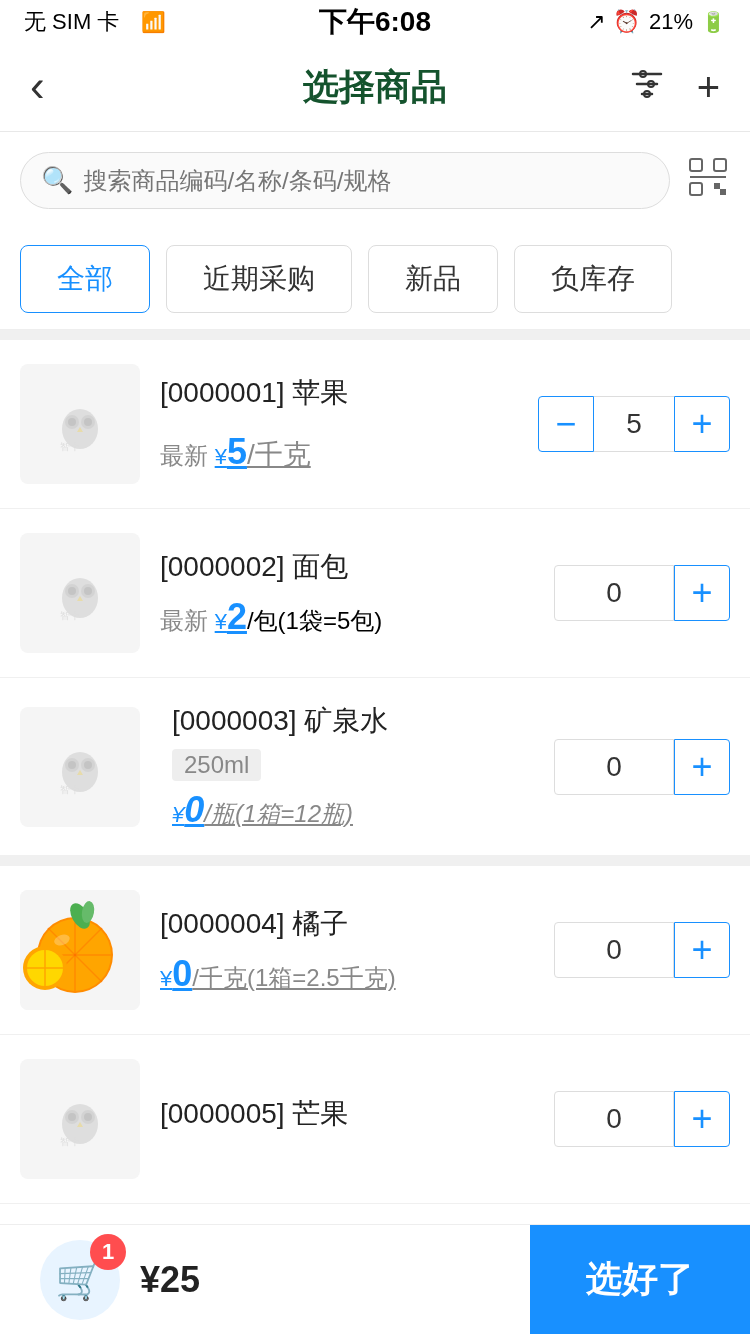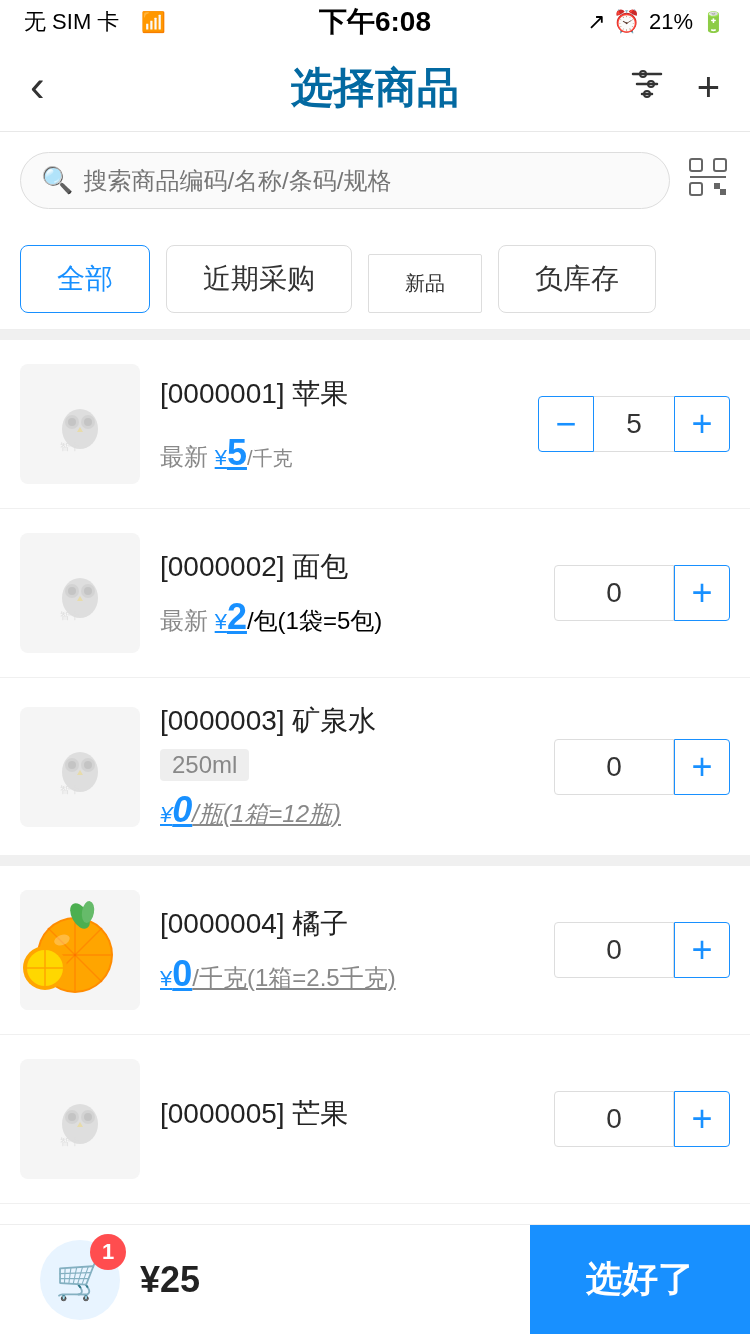--- a/index.html
+++ b/index.html
@@ -28,21 +28,21 @@
   <div style="display:flex; align-items:center; gap:8px; font-size:22px;">
     <span>↗</span>
     <span>⏰</span>
     <span>21%</span>
     <span style="font-size:20px;">🔋</span>
   </div>
 </div>
 
 <div style="background:#fff; height:88px; display:flex; align-items:center; justify-content:space-between; padding:0 30px; border-bottom:1px solid #e8e8e8; position:relative;">
   <div style="font-size:44px; color:#333; cursor:pointer; padding:0 10px 4px 0; line-height:1;">‹</div>
-  <div style="position:absolute; left:50%; transform:translateX(-50%); font-size:42px; font-weight:600; color:#0369a1;">选择商品</div>
+  <div style="position:absolute; left:50%; transform:translateX(-50%); font-size:36px; font-weight:600; color:#14532d;">选择商品</div>
   <div style="display:flex; align-items:center; gap:32px;">
     <div style="cursor:pointer;">
       <svg width="36" height="36" viewBox="0 0 36 36" fill="none">
         <path d="M4 8h28M8 18h20M13 28h10" stroke="#333" stroke-width="2.5" stroke-linecap="round"></path>
         <circle cx="14" cy="8" r="3" fill="none" stroke="#333" stroke-width="2"></circle>
         <circle cx="22" cy="18" r="3" fill="none" stroke="#333" stroke-width="2"></circle>
         <circle cx="18" cy="28" r="3" fill="none" stroke="#333" stroke-width="2"></circle>
       </svg>
     </div>
     <div style="font-size:40px; color:#333; cursor:pointer; font-weight:300;">+</div>
@@ -62,21 +62,21 @@
       <line x1="4" y1="22" x2="40" y2="22" stroke="#666" stroke-width="2"></line>
       <rect x="28" y="28" width="6" height="6" fill="#666"></rect>
       <rect x="34" y="34" width="6" height="6" fill="#666"></rect>
     </svg>
   </div>
 </div>
 
 <div style="background:#fff; padding:16px 20px; display:flex; gap:16px; border-bottom:1px solid #eee;">
   <button style="padding:14px 36px; border-radius:8px; font-size:28px; border:1.5px solid #1890ff; background:#fff; color:#1890ff; cursor:pointer;">全部</button>
   <button style="padding:14px 36px; border-radius:8px; font-size:28px; border:1px solid #ddd; background:#fff; color:#333; cursor:pointer;">近期采购</button>
-  <button style="padding:14px 36px; border-radius:2px; font-size:20px; border:1px solid #ddd; background:#fff; color:#333; cursor:pointer;margin-top:9px;">新品</button>
+  <button style="padding:14px 36px; border-radius:8px; font-size:28px; border:1px solid #ddd; background:#fff; color:#333; cursor:pointer;">新品</button>
   <button style="padding:14px 36px; border-radius:8px; font-size:28px; border:1px solid #ddd; background:#fff; color:#333; cursor:pointer;">负库存</button>
 </div>
 
 <div style="height:10px; background:#f0f0f0;"></div>
 
 <div>
 
   <div style="background:#fff; padding:24px 20px; display:flex; align-items:center; gap:20px; border-bottom:1px solid #f0f0f0;">
     <div style="width:120px; height:120px; border-radius:8px; background:#f5f5f5; display:flex; align-items:center; justify-content:center; flex-shrink:0;">
       <svg class="owl-svg" viewBox="0 0 60 60" style="width:60px;height:60px;opacity:0.3;">
@@ -86,21 +86,21 @@
         <circle cx="22" cy="28" r="4" fill="#555"></circle>
         <circle cx="38" cy="28" r="4" fill="#555"></circle>
         <polygon points="30,33 27,38 33,38" fill="#c8a000"></polygon>
         <text x="10" y="56" font-size="10" fill="#aaa">智十</text>
       </svg>
     </div>
     <div style="flex:1;">
       <div style="font-size:28px; color:#222; font-weight:500; margin-bottom:19px;">[0000001] 苹果</div>
       <div style="font-size:24px; color:#888;">
         <span>最新</span>
-        <span style="color:#1890ff; font-size:22px; text-decoration:underline;"> ¥</span><span style="color:#1890ff; font-size:36px; font-weight:700; text-decoration:underline;">5</span><span style="color:#888; font-size:20px; ">/千克</span>
+        <span style="color:#1890ff; font-size:22px; text-decoration:underline;"> ¥</span><span style="color:#1890ff; font-size:36px; font-weight:700; text-decoration:underline;">5</span><span style="color:#888; font-size:28px; text-decoration:underline;">/千克</span>
       </div>
     </div>
     <div style="display:flex; align-items:center; flex-shrink:0;">
       <button style="width:56px; height:56px; border:1.5px solid #1890ff; background:#fff; color:#1890ff; font-size:36px; display:flex; align-items:center; justify-content:center; cursor:pointer; border-radius:4px 0 0 4px;">−</button>
       <input type="text" value="5" style="width: 80px; height: 56px; border-top: 1.5px solid rgb(221, 221, 221); border-bottom: 1.5px solid rgb(221, 221, 221); border-image: initial; border-left: none; border-right: none; text-align: center; font-size: 28px; color: rgb(51, 51, 51); background: rgb(255, 255, 255); outline: none;">
       <button style="width:56px; height:56px; border:1.5px solid #1890ff; background:#fff; color:#1890ff; font-size:36px; display:flex; align-items:center; justify-content:center; cursor:pointer; border-radius:0 4px 4px 0;">+</button>
     </div>
   </div>
 
   <div style="background:#fff; padding:24px 20px; display:flex; align-items:center; gap:20px; border-bottom:1px solid #f0f0f0;">
@@ -133,21 +133,21 @@
       <svg viewBox="0 0 60 60" style="width:60px;height:60px;opacity:0.3;">
         <ellipse cx="30" cy="35" rx="18" ry="20" fill="#aaa"></ellipse>
         <circle cx="22" cy="28" r="7" fill="#888"></circle>
         <circle cx="38" cy="28" r="7" fill="#888"></circle>
         <circle cx="22" cy="28" r="4" fill="#555"></circle>
         <circle cx="38" cy="28" r="4" fill="#555"></circle>
         <polygon points="30,33 27,38 33,38" fill="#c8a000"></polygon>
         <text x="10" y="56" font-size="10" fill="#aaa">智十</text>
       </svg>
     </div>
-    <div style="flex:1;">
+    <div style="flex:1;margin-left:12px;">
       <div style="font-size:28px; color:#222; font-weight:500; margin-bottom:8px;">[0000003] 矿泉水</div>
       <div style="font-size:24px; color:#888; background:#eee; display:inline-block; padding:2px 12px; border-radius:4px; margin-bottom:8px;">250ml</div>
       <div style="font-size:24px; color:#888;font-style:italic;">
         <span style="color:#1890ff; font-size:22px; text-decoration:underline;">¥</span><span style="color:#1890ff; font-size:36px; font-weight:700; text-decoration:underline;">0</span><span style="color:#888; font-size:24px; text-decoration:underline;">/瓶(1箱=12瓶)</span>
       </div>
     </div>
     <div style="display:flex; align-items:center; flex-shrink:0;">
       <input type="text" value="0" style="width: 120px; height: 56px; border: 1.5px solid rgb(221, 221, 221); border-radius: 4px 0px 0px 4px; text-align: center; font-size: 28px; color: rgb(51, 51, 51); background: rgb(255, 255, 255); outline: none;">
       <button style="width:56px; height:56px; border:1.5px solid #1890ff; background:#fff; color:#1890ff; font-size:36px; display:flex; align-items:center; justify-content:center; cursor:pointer; border-radius:0 4px 4px 0;">+</button>
     </div>

